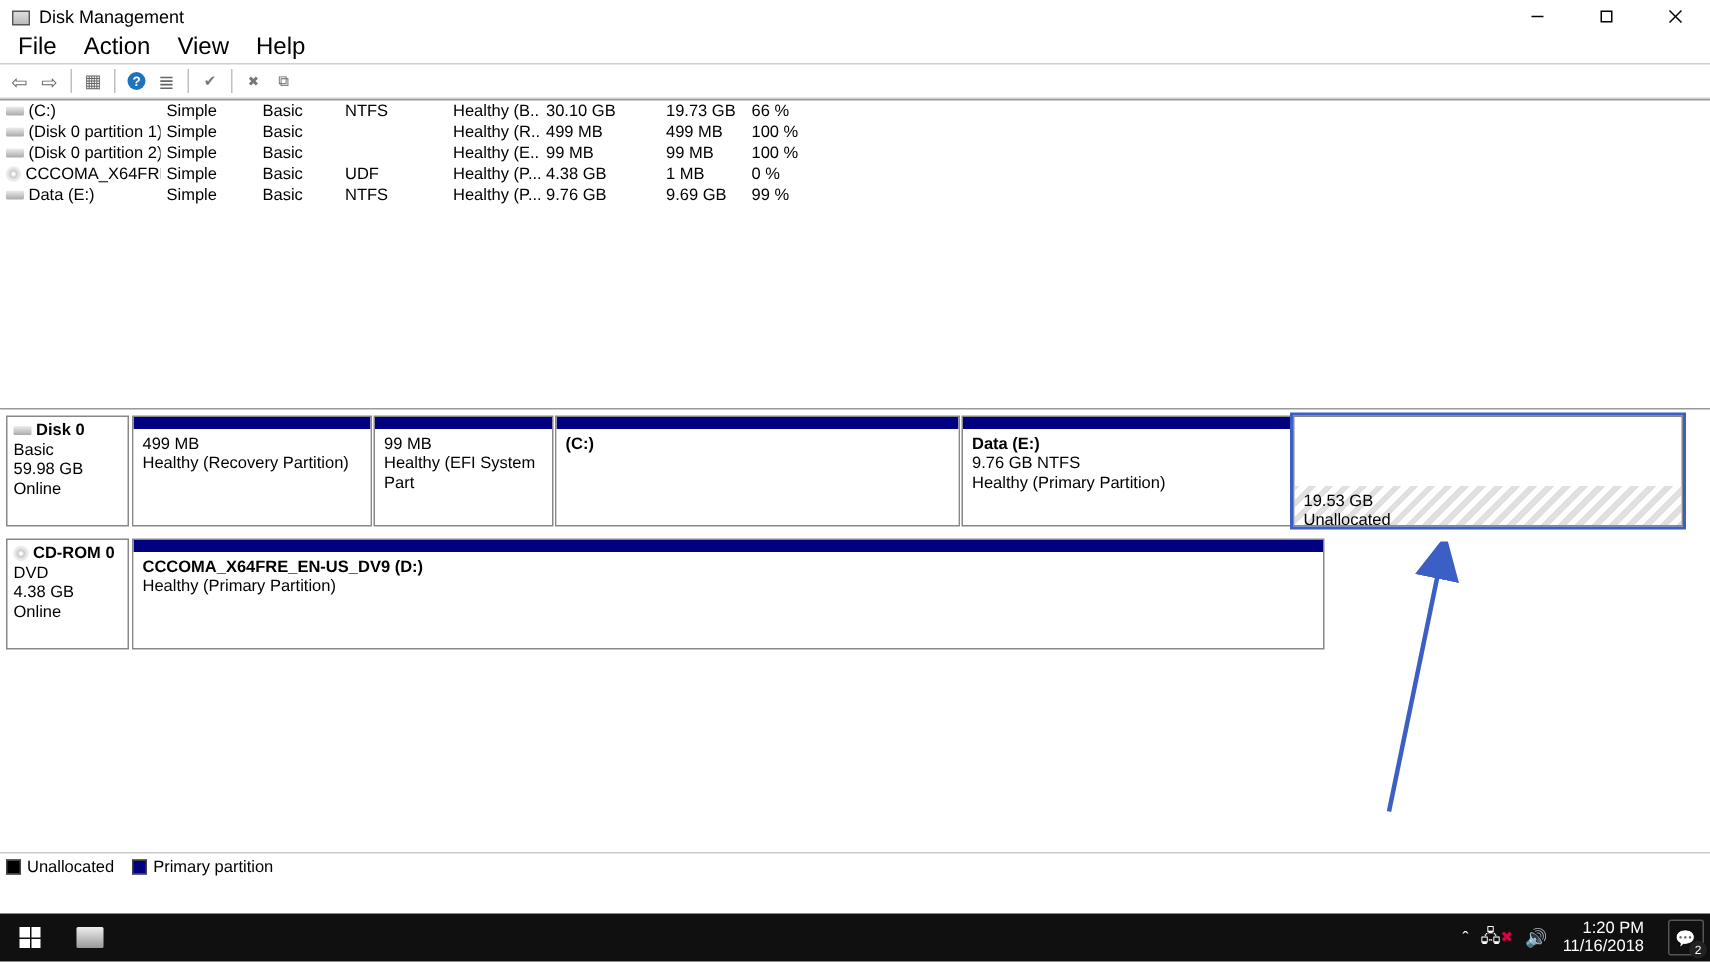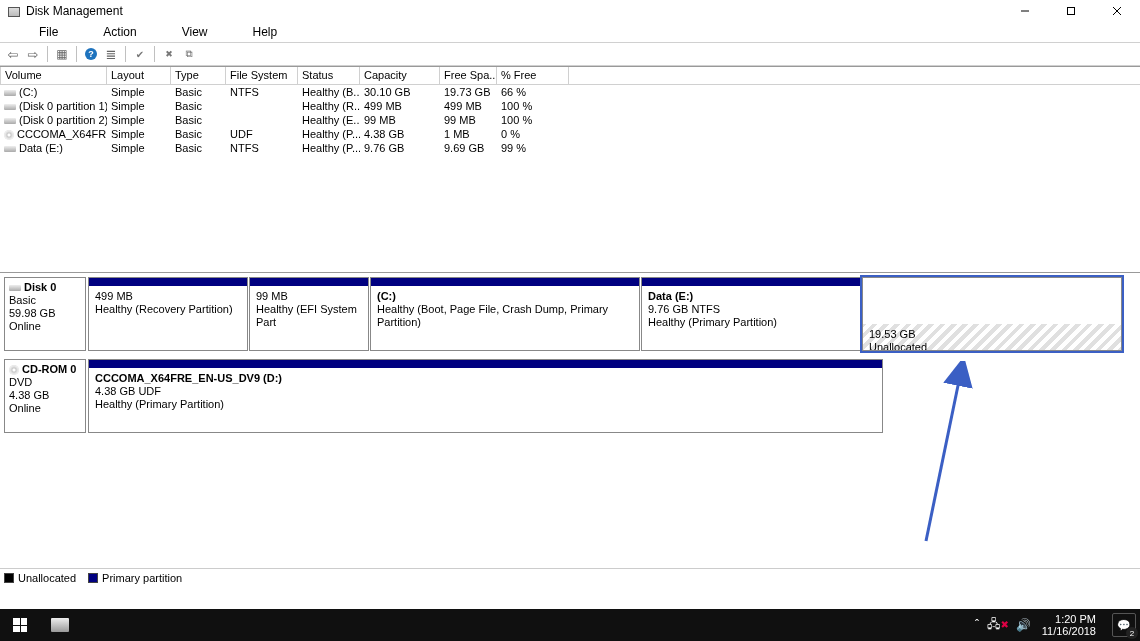--- a/index.html
+++ b/index.html
@@ -23,21 +23,21 @@
   .title-text { font-size: 12px; }
   .win-buttons { display:flex; }
   .win-btn {
     width: 46px; height: 22px; display:flex; align-items:center; justify-content:center;
     font-family: "Segoe MDL2 Assets", sans-serif; font-size:10px;
   }
   
   .menubar {
     height: 20px; display:flex; align-items:center; padding: 0 4px; gap:2px;
   }
-  .menu-item { padding: 2px 8px; font-size: 12px; margin-left: 27px; }
+  .menu-item { padding: 2px 8px; font-size: 16px; }
   
   .toolbar {
     height: 24px; border-top:1px solid #d0d0d0; border-bottom:1px solid #d0d0d0;
     display:flex; align-items:center; gap:2px; padding:0 4px;
   }
   .tb-btn {
     width:18px; height:18px; display:flex; align-items:center; justify-content:center;
     border:1px solid transparent;
   }
   .tb-sep { width:1px; height:16px; background:#c0c0c0; margin:0 3px; }
@@ -199,31 +199,20 @@
     </div>
   <div class="tb-btn icon-list"></div>
   <div class="tb-sep"></div>
   <div class="tb-btn icon-action"></div>
   <div class="tb-sep"></div>
   <div class="tb-btn icon-x"></div>
   <div class="tb-btn icon-props"></div>
 </div>
 
 <div class="volume-table">
-  <div class="vt-head">
-    <div class="vt-head-cell" style="width:107px">Volume</div>
-    <div class="vt-head-cell" style="width:64px">Layout</div>
-    <div class="vt-head-cell" style="width:55px">Type</div>
-    <div class="vt-head-cell" style="width:72px">File System</div>
-    <div class="vt-head-cell" style="width:62px">Status</div>
-    <div class="vt-head-cell" style="width:80px">Capacity</div>
-    <div class="vt-head-cell" style="width:57px">Free Spa...</div>
-    <div class="vt-head-cell" style="width:72px">% Free</div>
-    <div class="vt-head-cell" style="flex:1;border-right:none"></div>
-  </div>
   <div id="vt-body">
       <div class="vt-row">
         <div class="vt-cell" style="width:107px"><span class="drive-icon"></span>(C:)</div>
         <div class="vt-cell" style="width:64px">Simple</div>
         <div class="vt-cell" style="width:55px">Basic</div>
         <div class="vt-cell" style="width:72px">NTFS</div>
         <div class="vt-cell" style="width:62px">Healthy (B...</div>
         <div class="vt-cell" style="width:80px">30.10 GB</div>
         <div class="vt-cell" style="width:57px">19.73 GB</div>
         <div class="vt-cell" style="width:72px">66 %</div>
@@ -292,21 +281,20 @@
           <div class="part-bar "></div>
           <div class="part-body ">
             <div>99 MB</div>
             <div>Healthy (EFI System Part</div>
           </div>
         </div>
         <div class="part" style="flex: 0 0 270px;">
           <div class="part-bar "></div>
           <div class="part-body ">
             <div class="part-title">(C:)</div>
-            <div>Healthy (Boot, Page File, Crash Dump, Primary Partition)</div>
           </div>
         </div>
         <div class="part" style="flex: 0 0 220px;">
           <div class="part-bar "></div>
           <div class="part-body ">
             <div class="part-title">Data  (E:)</div>
             <div>9.76 GB NTFS</div>
             <div>Healthy (Primary Partition)</div>
           </div>
         </div>
@@ -325,21 +313,20 @@
       <span class="cd-icon"></span><span class="dname">CD-ROM 0</span><br>
       <span>DVD</span><br>
       <span>4.38 GB</span><br>
       <span>Online</span>
     </div>
     <div class="partitions" style="height:74px">
       <div class="part" style="flex-basis:795px">
         <div class="part-bar"></div>
         <div class="part-body">
           <div class="part-title">CCCOMA_X64FRE_EN-US_DV9  (D:)</div>
-          <div>4.38 GB UDF</div>
           <div>Healthy (Primary Partition)</div>
         </div>
       </div>
     </div>
   </div>
 
   <svg class="annot-arrow" style="left:896px; top:88px;" width="80" height="200">
     <defs>
       <marker id="ah" markerWidth="10" markerHeight="10" refX="5" refY="5" orient="auto">
         <path d="M0,0 L10,5 L0,10 Z" fill="#3b5fc4"></path>

